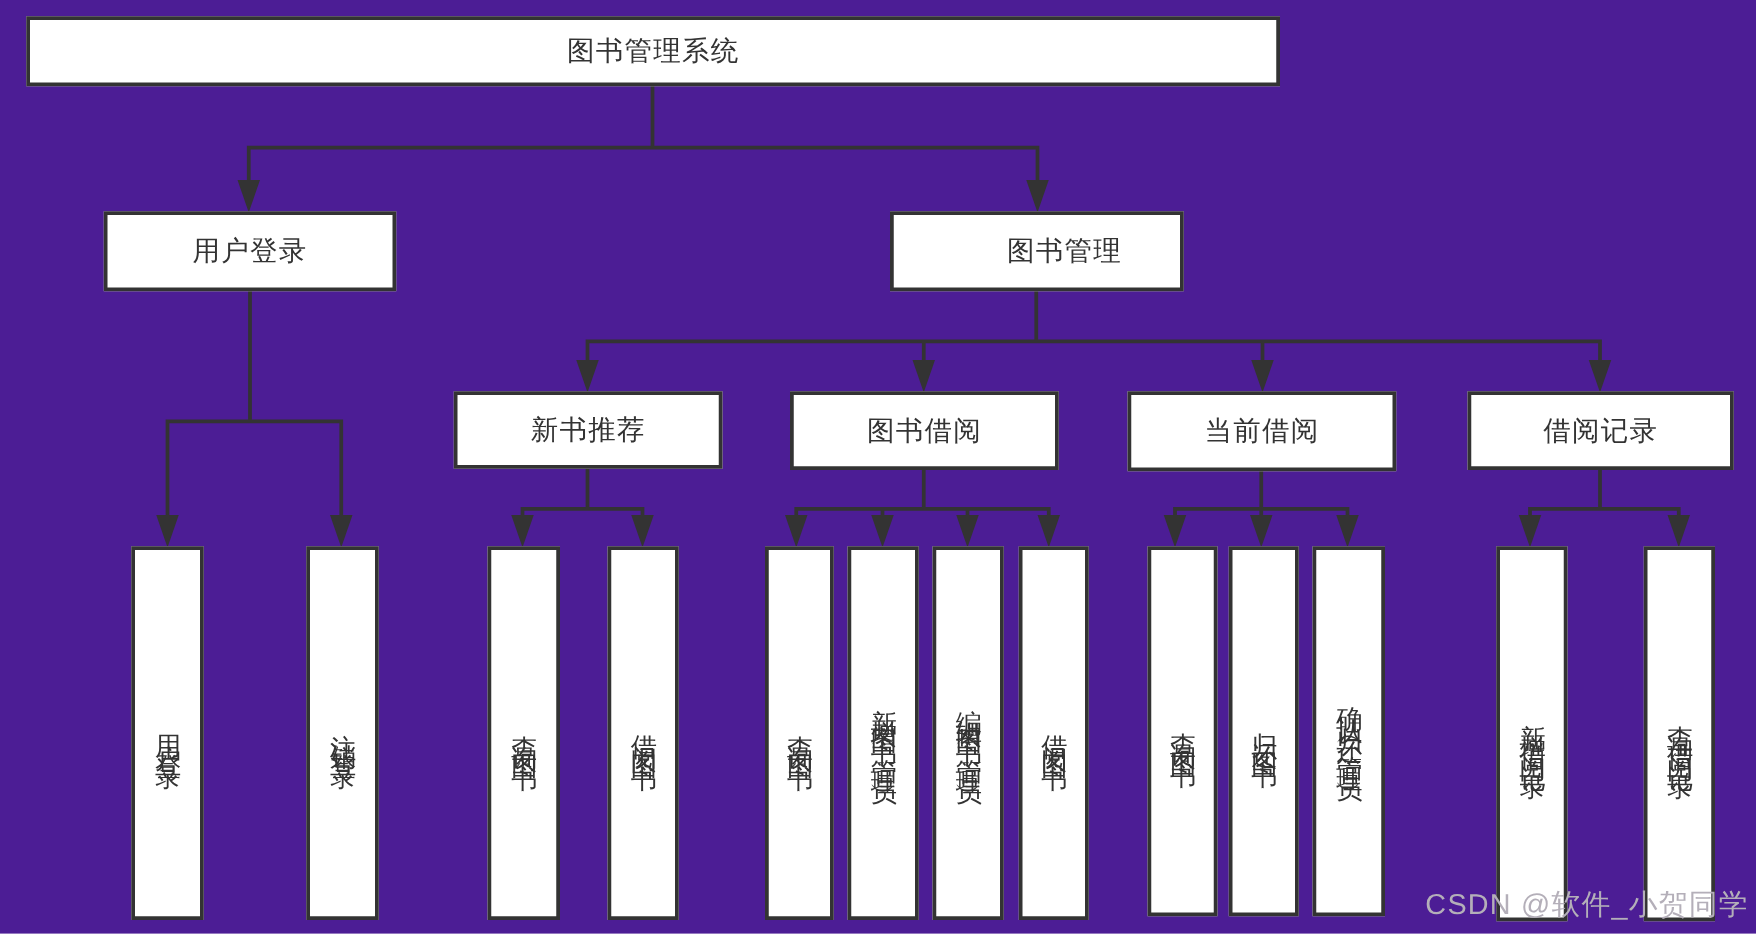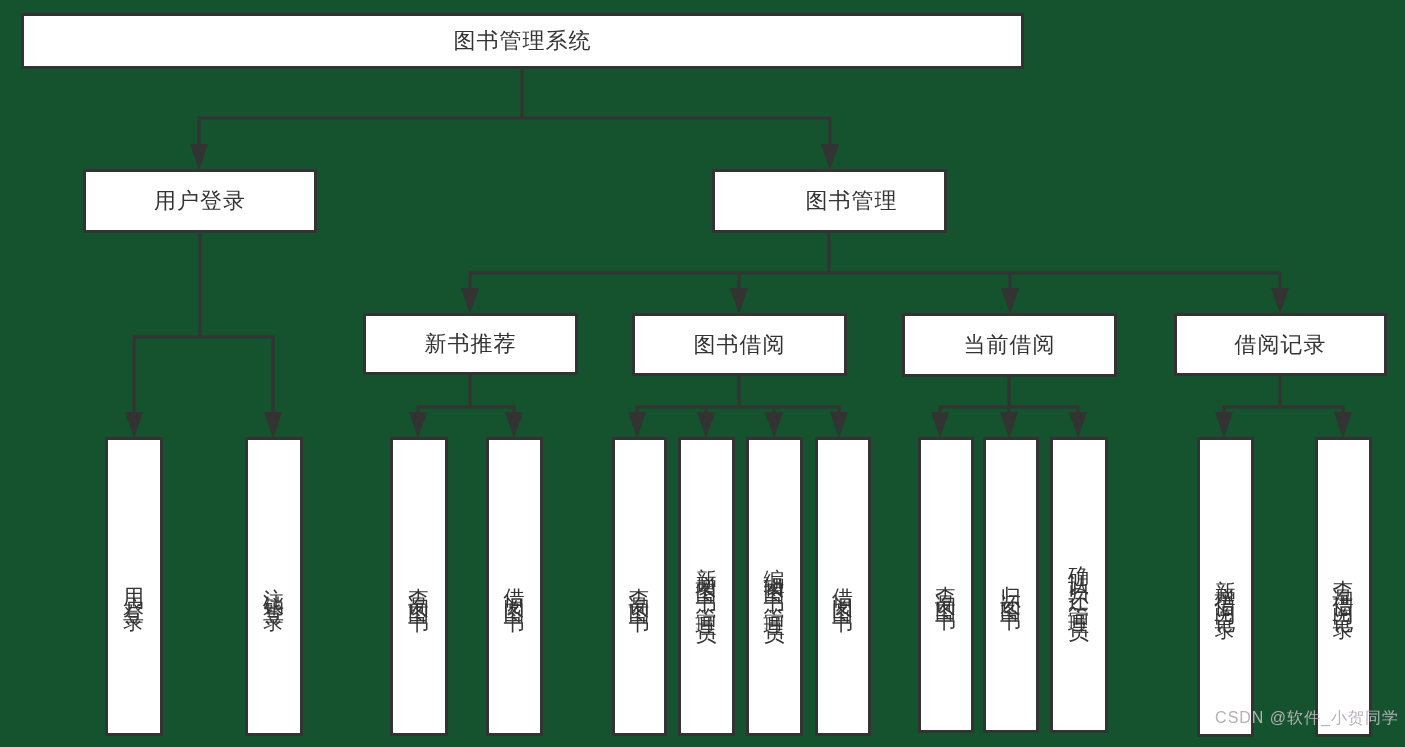--- a/index.html
+++ b/index.html
@@ -1,33 +1,33 @@
 <!DOCTYPE html>
 <html><head>
 <meta charset="utf-8">
 <style>
   html,body{margin:0;padding:0;background:#ffffff;}
   .stage{
-    position:relative;width:1405px;height:747px;background:#14532d;overflow:hidden;
+    position:relative;width:1405px;height:747px;background:#4c1d95;overflow:hidden;
     font-family:"Liberation Sans",sans-serif;color:#333333;
   }
   svg.wires{position:absolute;left:0;top:0;width:1405px;height:747px;}
   .box{
     position:absolute;box-sizing:border-box;border:3px solid #333333;background:#ffffff;
     display:flex;align-items:center;justify-content:center;
     font-size:22px;color:#333333;letter-spacing:1px;white-space:nowrap;
   }
   .leaf{font-size:21px;}
   .leaf .vtxt{
     writing-mode:vertical-rl;text-orientation:mixed;
     letter-spacing:8px;line-height:1;white-space:nowrap;
   }
   .watermark{
     position:absolute;right:6px;top:708px;
-    font-size:16px;color:#b4afb9;letter-spacing:1px;white-space:nowrap;
+    font-size:23px;color:#b4afb9;letter-spacing:1px;white-space:nowrap;
   }
 </style>
 </head>
 <body>
 
 <div class="stage">
 
   <svg class="wires" viewBox="0 0 1405 747">
     <path fill="none" stroke="#333333" stroke-width="3" stroke-linecap="square" d="
       M522 69V118 M199 118H830 M199 118V147 M830 118V147

